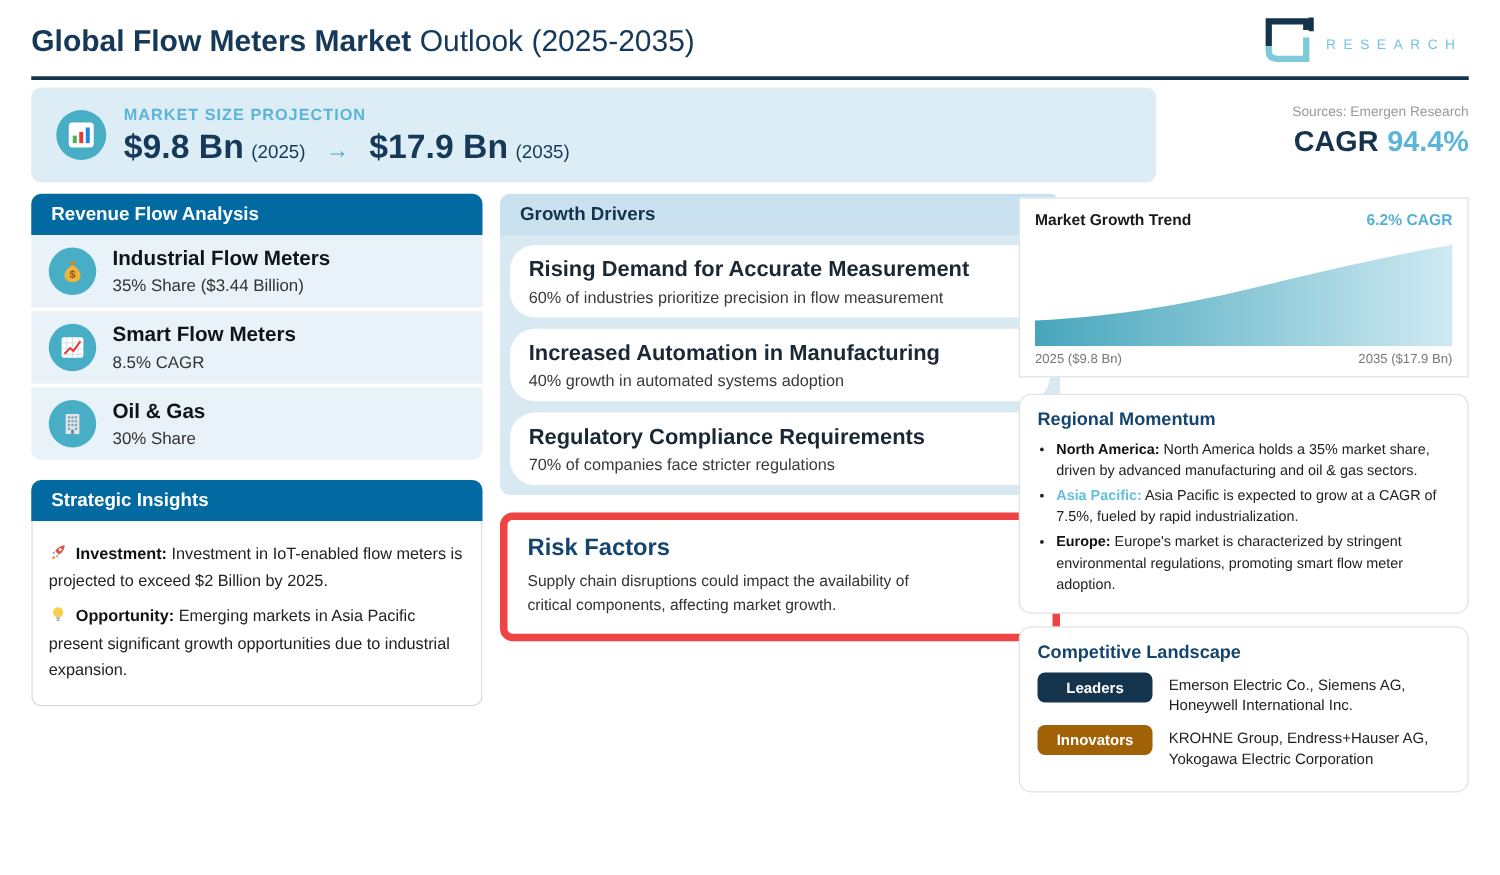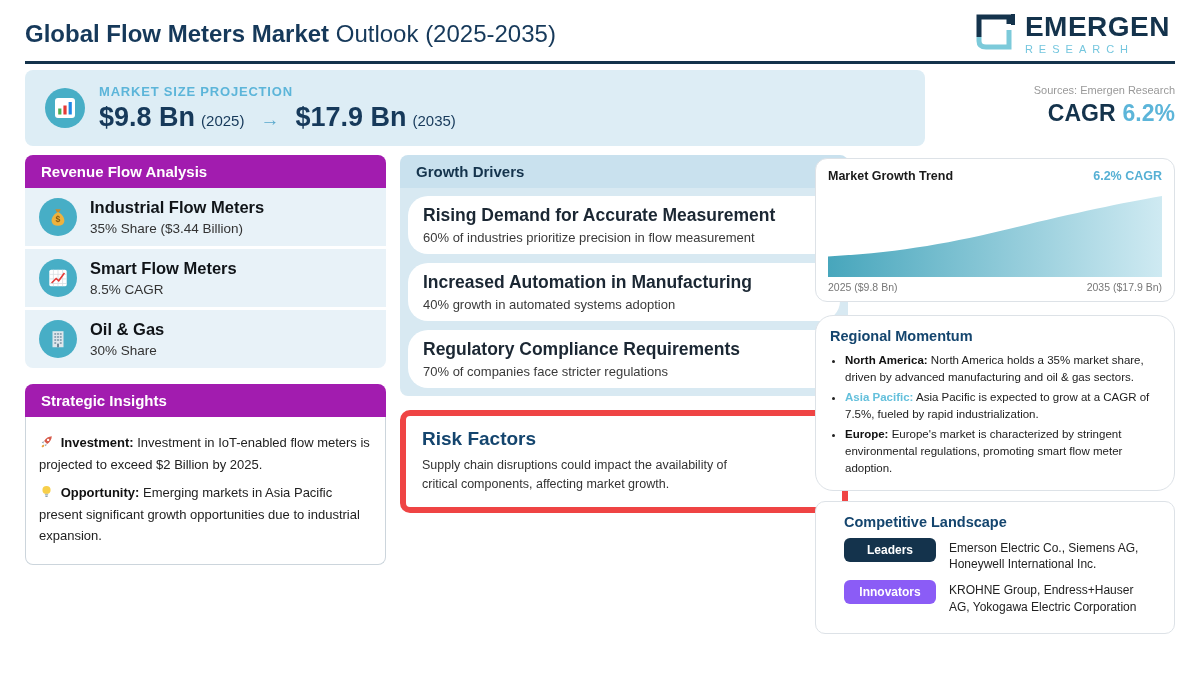--- a/index.html
+++ b/index.html
@@ -31,21 +31,21 @@
   .sources{font-size:11px;color:#999;margin-bottom:4px;}
   .cagr-line{font-size:23px;font-weight:bold;color:#14334c;}
   .cagr-line .pct{color:#5cb5d9;margin-left:7px;}
 
   
   .col-left{position:absolute;left:25px;top:155px;width:361px;}
   .col-mid{position:absolute;left:400px;top:155px;width:448px;}
   .col-right{position:absolute;left:815px;top:158px;width:360px;}
 
   
-  .panel-header-navy{background:#a21caf;color:#fff;font-weight:bold;font-size:15px;
+  .panel-header-navy{background:#0369a1;color:#fff;font-weight:bold;font-size:15px;
     padding:8px 16px;border-radius:8px 8px 0 0;}
   .rev-items{display:flex;flex-direction:column;gap:3px;}
   .rev-item{background:#e8f2f8;padding:10px 14px;display:flex;align-items:center;gap:13px;}
   .rev-item:last-child{border-radius:0 0 8px 8px;}
   .rev-icon{width:38px;height:38px;border-radius:50%;background:#47aec6;flex:none;
     display:flex;align-items:center;justify-content:center;}
   .rev-title{font-size:16.5px;font-weight:bold;color:#101418;line-height:1.2;}
   .rev-sub{font-size:13.5px;color:#333;margin-top:3px;}
 
   .strategic{margin-top:16px;}
@@ -64,59 +64,58 @@
   .gc-title{font-size:17.5px;font-weight:bold;color:#1b2733;line-height:1.2;}
   .gc-sub{font-size:13px;color:#3a3a3a;margin-top:4px;white-space:nowrap;}
 
   .risk-card{margin-top:14px;background:#fff;border:6px solid #ef4444;border-radius:10px;
     padding:12px 16px;}
   .risk-title{font-size:19px;font-weight:bold;color:#14456e;margin-bottom:6px;}
   .risk-text{font-size:12.5px;color:#333;line-height:1.55;max-width:330px;}
 
   
   .card{background:#fff;border:1px solid #dde2e7;border-radius:10px;}
-  .trend-card{padding:10px 12px 8px;border-radius:12px;}
+  .trend-card{padding:10px 12px 8px;border-radius:0;}
   .trend-head{display:flex;justify-content:space-between;align-items:center;}
   .trend-title{font-size:12.5px;font-weight:bold;color:#1a1a1a;}
   .trend-cagr{font-size:12.5px;font-weight:bold;color:#56b0d4;}
   .trend-chart{display:block;margin-top:8px;width:334px;height:86px;}
   .trend-labels{display:flex;justify-content:space-between;font-size:10.5px;color:#777;margin-top:4px;}
 
-  .regional-card{margin-top:13px;padding:12px 14px 10px;border-radius:18px;}
+  .regional-card{margin-top:13px;padding:12px 14px 10px;}
   .section-title{font-size:14.5px;font-weight:bold;color:#14456e;margin-bottom:8px;}
   .reg-list{margin:0;padding-left:15px;}
   .reg-list li{font-size:11.5px;color:#222;line-height:1.48;margin-bottom:3px;}
   .reg-lead{font-weight:bold;color:#111;}
   .reg-lead.accent{color:#64c0dc;}
 
-  .comp-card{margin-top:10px;padding:12px 28px 10px;}
+  .comp-card{margin-top:10px;padding:12px 14px 10px;}
   .comp-row{display:flex;align-items:flex-start;gap:13px;margin-bottom:8px;}
   .badge{font-size:12px;font-weight:bold;color:#fff;padding:5px 0;border-radius:6px;
     flex:none;width:92px;text-align:center;}
   .badge-leaders{background:#14334c;}
-  .badge-innovators{background:#8b5cf6;}
+  .badge-innovators{background:#a16207;}
   .comp-text{font-size:12px;color:#222;line-height:1.35;padding-top:2px;}
 </style>
 </head>
 <body>
 
 <div class="page-title">
   <span class="bold">Global Flow Meters Market</span><span> Outlook (2025-2035)</span>
 </div>
 
 <div class="logo">
   <span>
     <svg width="46" height="48" viewBox="0 0 46 48">
       <path d="M39 16 V9 H9 V29" stroke="#14334c" stroke-width="5" fill="none"></path>
       <path d="M9 29 V33 Q9 39 16 39 H39 V22" stroke="#7ccada" stroke-width="5" fill="none"></path>
       <rect x="41" y="6" width="4" height="11" fill="#14334c"></rect>
     </svg>
   </span>
   <span class="logo-text">
-    <span class="logo-name">EMERGEN</span>
     <span class="logo-sub">RESEARCH</span>
   </span>
 </div>
 
 <div class="title-divider"></div>
 
 <div class="banner">
   <span class="banner-icon">
     <svg width="22" height="22" viewBox="0 0 22 22">
       <rect x="1" y="1" width="20" height="20" rx="3" fill="#fff"></rect>
@@ -133,21 +132,21 @@
       <span class="val-arrow">→</span>
       <span class="val-big">$17.9 Bn</span>
       <span class="val-year">(2035)</span>
     </div>
   </div>
 </div>
 
 <div class="banner-side">
   <div class="sources">Sources: Emergen Research</div>
   <div class="cagr-line">
-    <span>CAGR</span><span class="pct">6.2%</span>
+    <span>CAGR</span><span class="pct">94.4%</span>
   </div>
 </div>
 
 <div class="col-left">
 
   <div>
     <div class="panel-header-navy">Revenue Flow Analysis</div>
     <div class="rev-items">
 
       <div class="rev-item">

